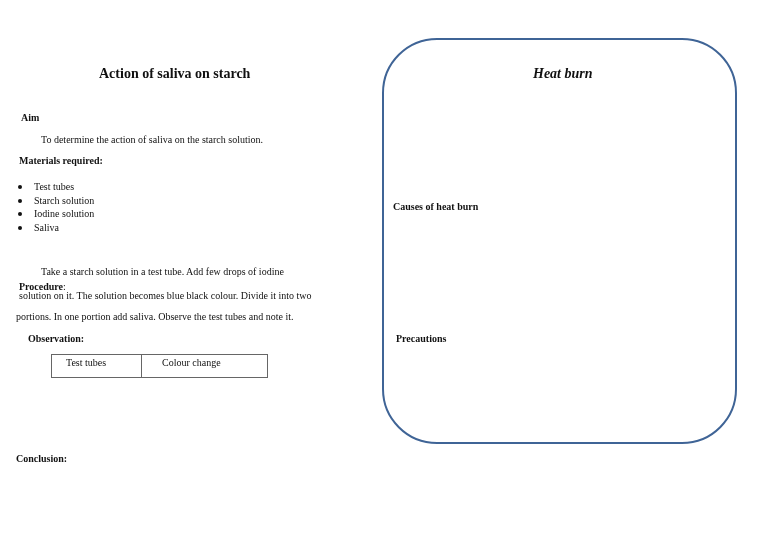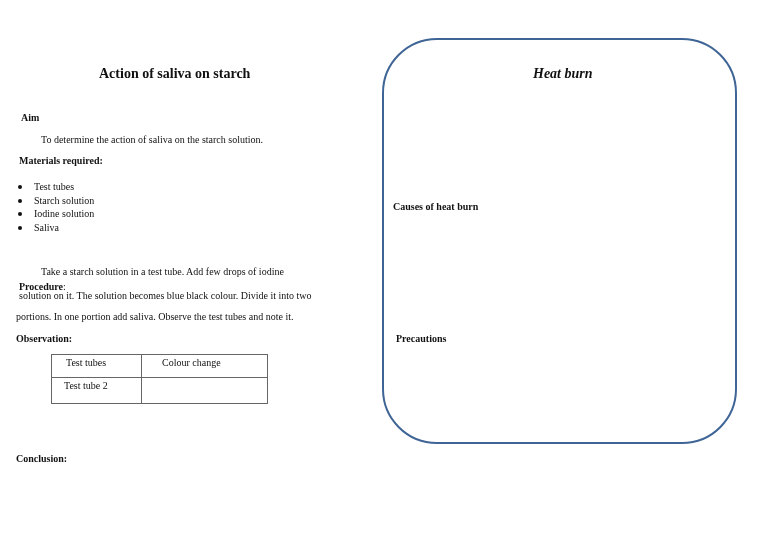--- a/index.html
+++ b/index.html
@@ -47,31 +47,27 @@
     <li><span class="dot"></span><span>Saliva</span></li>
   </ul>
 
   <div class="abs" style="left:19px; top:242px;margin-top:40px;">
     <span class="bold">Procedure</span><span>:</span>
   </div>
   <div class="abs" style="left:41px; top:267px;">Take a starch solution in a test tube. Add few drops of iodine</div>
   <div class="abs" style="left:19px; top:291px;">solution on it. The solution becomes blue black colour. Divide it into two</div>
   <div class="abs" style="left:16px; top:312px;">portions. In one portion add saliva. Observe the test tubes and note it.</div>
 
-  <div class="abs bold" style="left:16px; top:334px;">Observation:</div>
+  <div class="abs bold" style="left:28px; top:334px;">Observation:</div>
 
   <table class="obs">
     <tbody>
         <tr>
       <td class="c1"><span style="padding-left:14px;">Test tubes</span></td>
       <td><span style="padding-left:20px;">Colour change</span></td>
-    </tr>
-    <tr>
-      <td class="c1"><span style="padding-left:12px;">Test tube 2</span></td>
-      <td><span></span></td>
     </tr>
   </tbody>
     </table>
 
   <div class="abs bold" style="left:16px; top:454px;">Conclusion:</div>
 </div>
 
 <div class="round-box"></div>
 <div class="abs bold title" style="left:533px; top:67px;font-style:italic;">Heat burn</div>
 <div class="abs bold" style="left:393px; top:202px;">Causes of heat burn</div>

